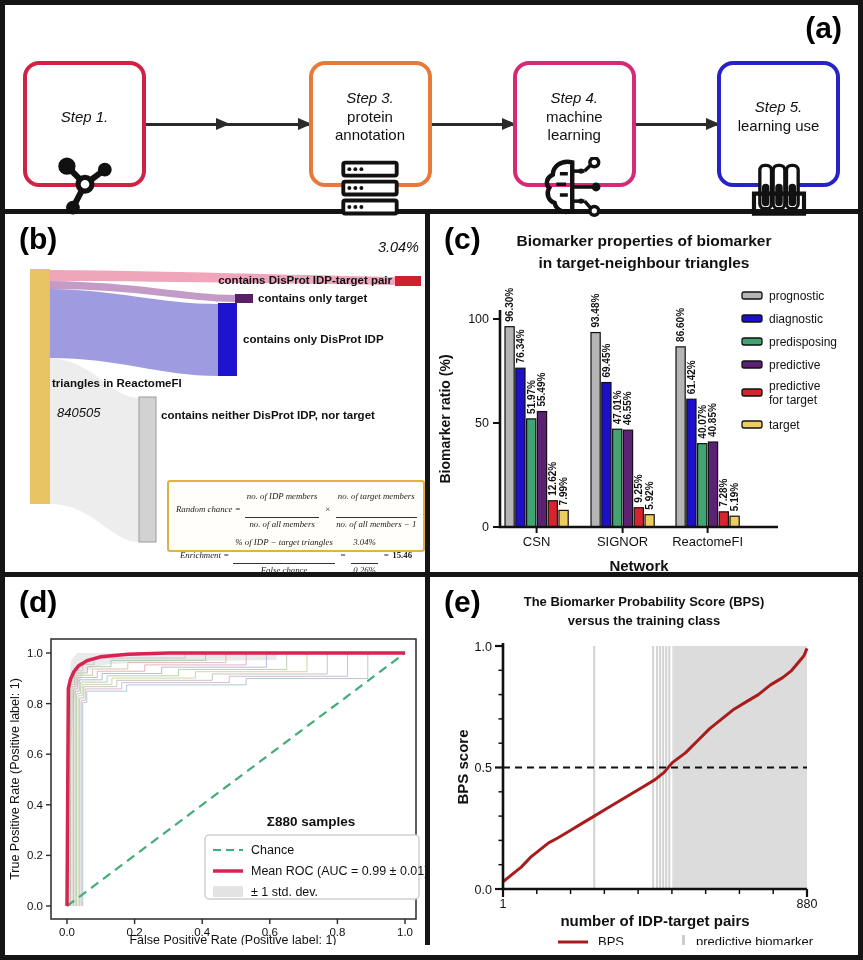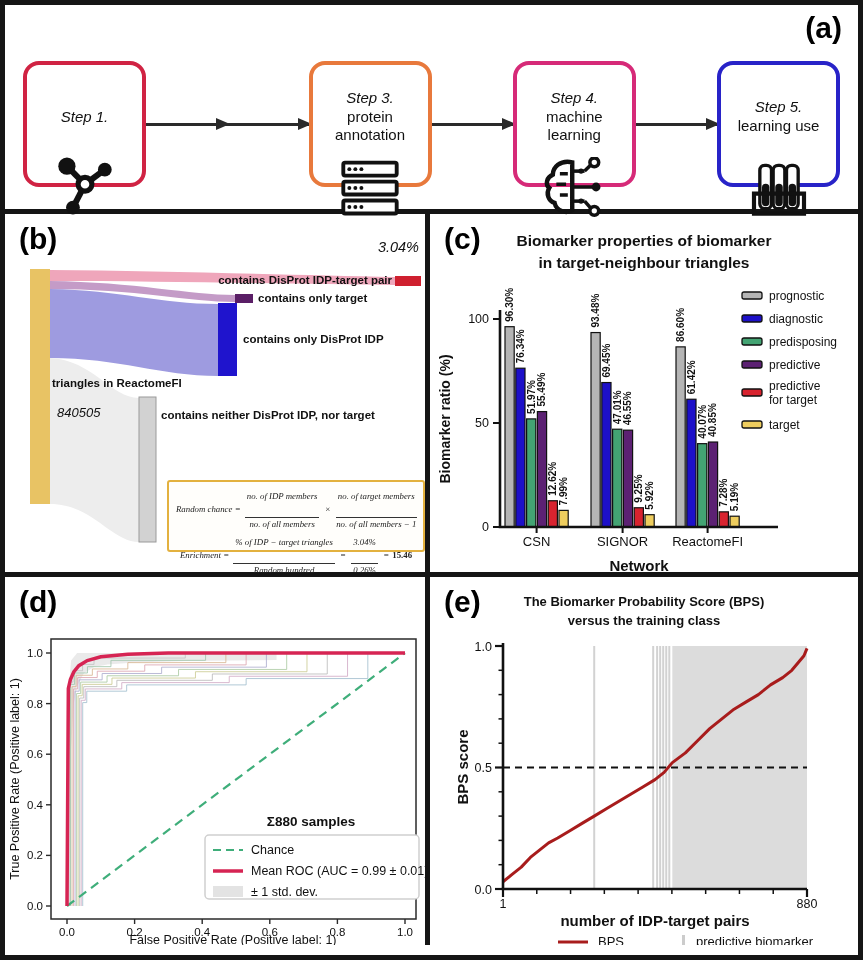--- a/index.html
+++ b/index.html
@@ -154,21 +154,21 @@
         </svg>
       <div class="formula-box">
         <div class="formula">
           <span class="flhs">Random chance =</span>
           <span class="frac"><span class="num">no. of IDP members</span><span class="den">no. of all members</span></span>
           <span class="fop">×</span>
           <span class="frac"><span class="num">no. of target members</span><span class="den">no. of all members − 1</span></span>
         </div>
         <div class="formula">
           <span class="flhs">Enrichment =</span>
-          <span class="frac"><span class="num">% of IDP − target triangles</span><span class="den">Random hundred</span></span>
+          <span class="frac"><span class="num">% of IDP − target triangles</span><span class="den">False chance</span></span>
           <span class="fop">=</span>
           <span class="frac"><span class="num">3.04%</span><span class="den">0.26%</span></span>
           <span class="fop">=</span>
           <span class="fres">15.46</span>
         </div>
       </div>
     </div>
     <div class="panel-c">
       <div class="panel-label" style="top:8px;left:14px;">(c)</div>
       <div class="chart-title">Biomarker properties of biomarker

